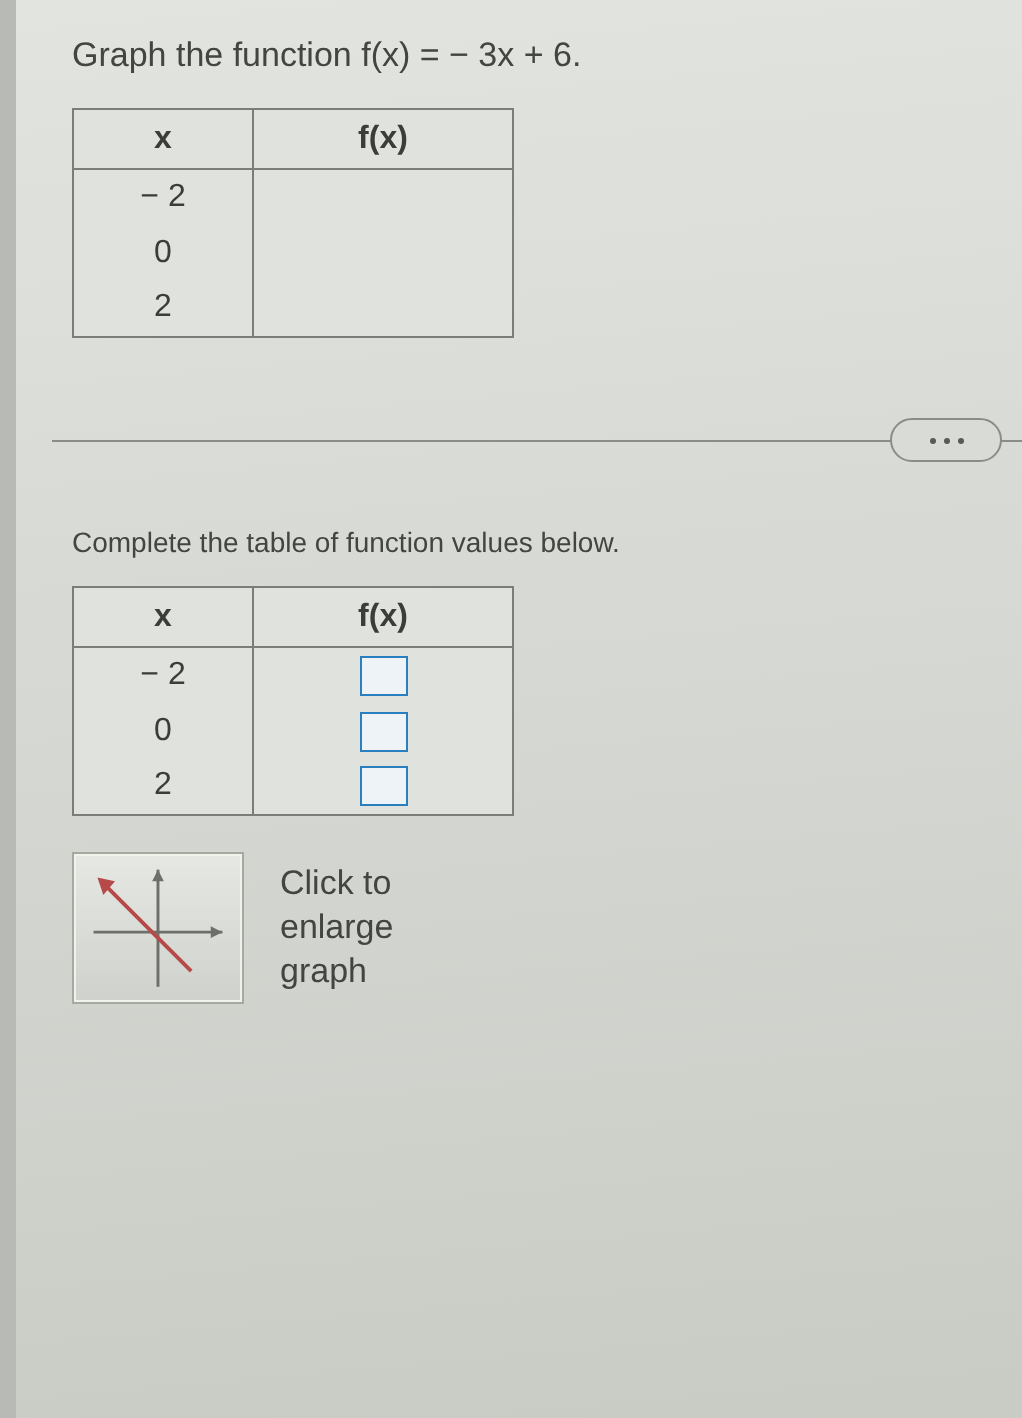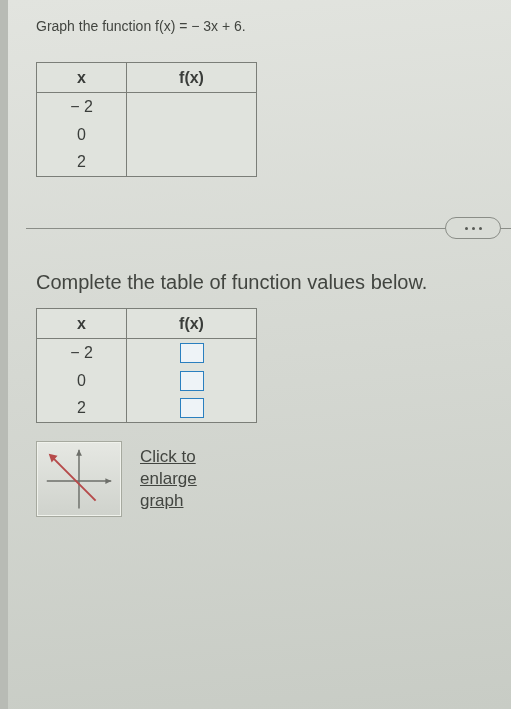--- a/index.html
+++ b/index.html
@@ -12,23 +12,23 @@
     background: #d8dbd5;
     color: #3a3d3a;
   }
   .page {
     padding: 18px 20px 20px 28px;
     background: linear-gradient(175deg, #e2e4df 0%, #d5d8d2 50%, #c8ccc5 100%);
     min-height: 709px;
     border-left: 8px solid #b8bbb5;
   }
   .prompt {
-    font-size: 14px;
+    font-size: 17px;
     color: #424540;
-    margin-bottom: 28px;
+    margin-bottom: 16px;
   }
   table.val-table {
     border-collapse: collapse;
     background: #e0e3dd;
     margin-bottom: 10px;
   }
   table.val-table th, table.val-table td {
     border: 1px solid #7b7e78;
     text-align: center;
     font-size: 16px;
@@ -96,21 +96,21 @@
     position: relative;
     box-shadow: inset 0 0 0 1px #f0f2ec;
   }
   .graph-btn svg { position:absolute; inset:0; }
   .graph-label {
     font-size: 17px;
     color: #424540;
     line-height: 1.3;
   }
   .sub {
-    font-size: 20px;
+    font-size: 14px;
     color: #424540;
     margin: 14px 0 14px 0;
   }
 </style>
 </head>
 <body>
 
 <div class="page">
 
   <div class="prompt">
@@ -179,18 +179,18 @@
     <div class="graph-btn">
       <svg viewBox="0 0 86 76">
         <line x1="10" y1="40" x2="76" y2="40" stroke="#6d6f6a" stroke-width="1.5"></line>
         <line x1="43" y1="8" x2="43" y2="68" stroke="#6d6f6a" stroke-width="1.5"></line>
         <polygon points="76,40 70,37 70,43" fill="#6d6f6a"></polygon>
         <polygon points="43,8 40,14 46,14" fill="#6d6f6a"></polygon>
         <line x1="14" y1="14" x2="60" y2="60" stroke="#b64a4a" stroke-width="2"></line>
         <polygon points="12,12 21,14 15,21" fill="#b64a4a"></polygon>
       </svg>
     </div>
-    <div class="graph-label" style="white-space:pre-line;text-decoration:underline;">Click to
+    <div class="graph-label" style="white-space:pre-line;">Click to
 enlarge
 graph</div>
   </div>
 
 </div>
 
 </body></html>

